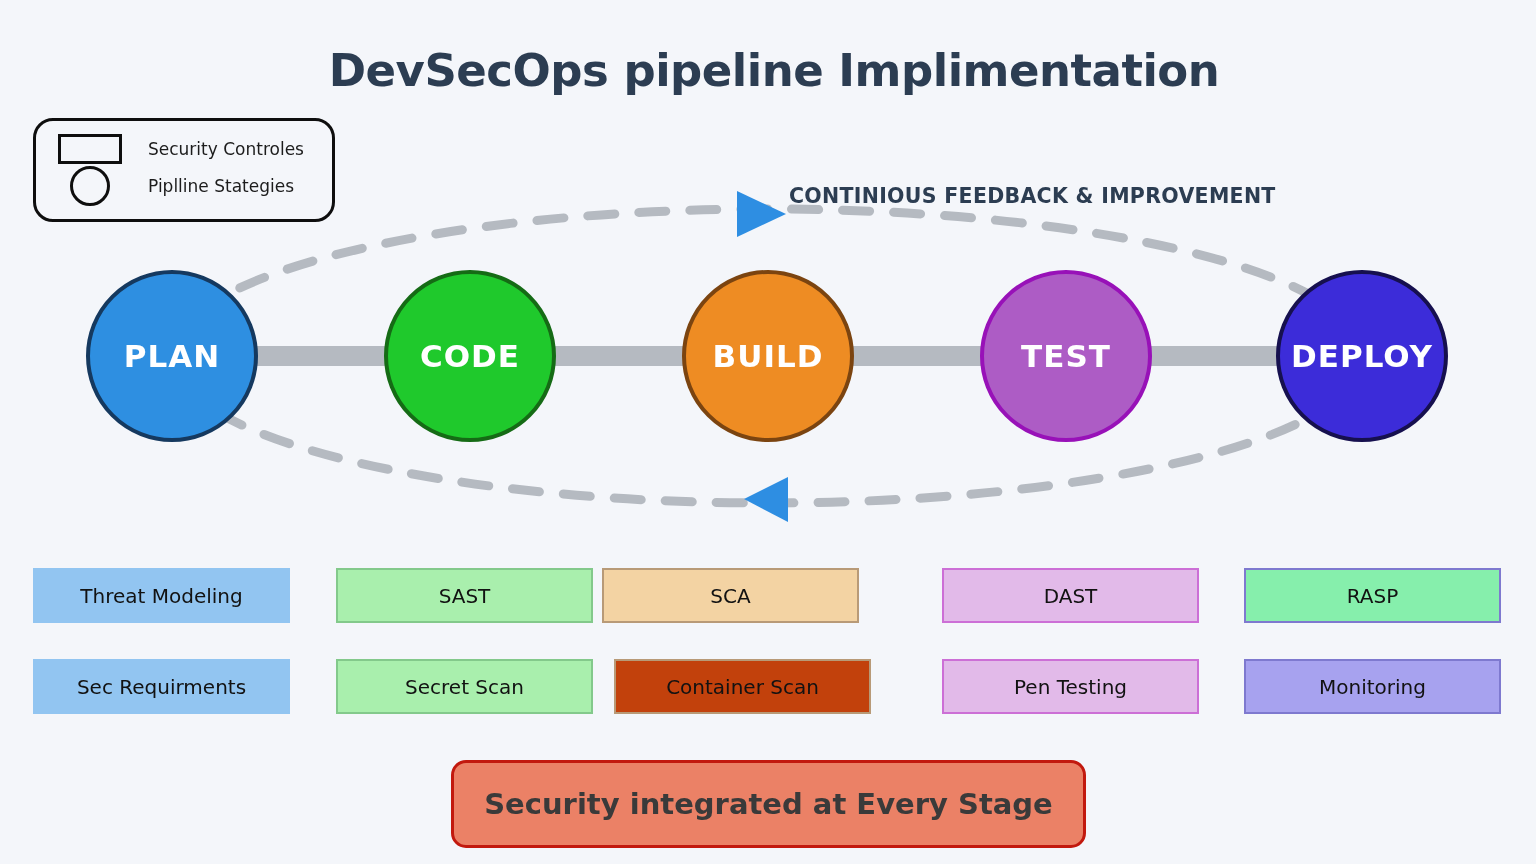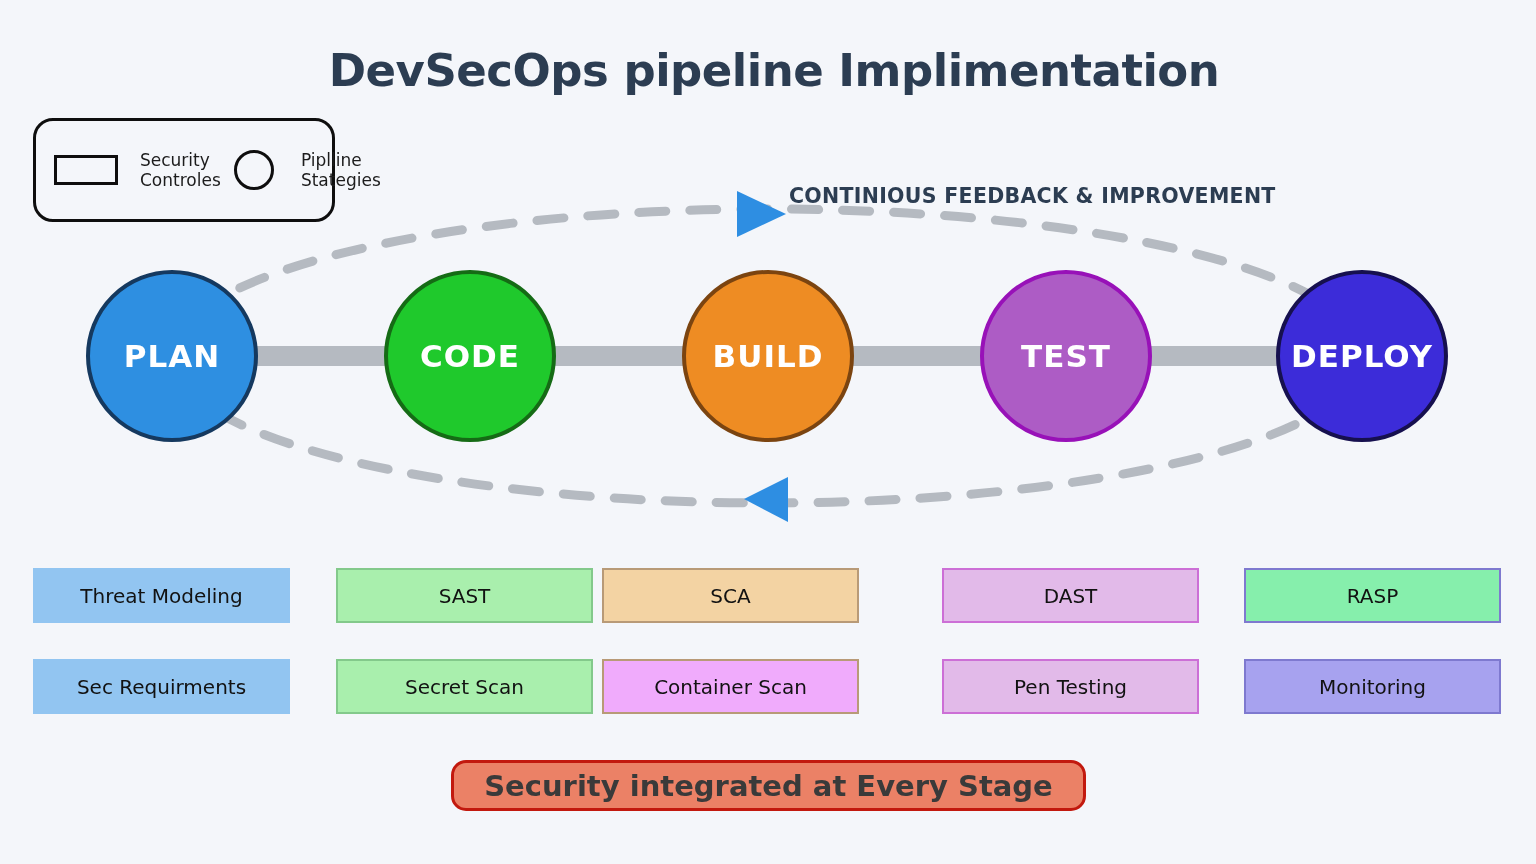--- a/index.html
+++ b/index.html
@@ -30,21 +30,21 @@
   .legend {
     position: absolute;
     left: 33px;
     top: 118px;
     width: 302px;
     height: 104px;
     border: 3.5px solid #0e0e0e;
     border-radius: 20px;
     padding: 13px 16px 13px 18px;
     display: flex;
-    flex-direction: row;
+    flex-direction: column;
     justify-content: space-between;
   }
   .legend-row { display: flex; align-items: center; gap: 22px; }
   .legend-swatch-wrap { width: 72px; display: flex; justify-content: center; align-items: center; }
   .legend-rect { width: 64px; height: 30px; border: 3.5px solid #0e0e0e; background: transparent; }
   .legend-circle { width: 40px; height: 40px; border: 3.5px solid #0e0e0e; border-radius: 50%; background: transparent; }
   .legend-label { font-size: 17px; color: #1c1c1c; font-family: "DejaVu Sans", sans-serif; }
   
   .flow-svg { position: absolute; left: 0; top: 0; width: 1536px; height: 864px; }
   
@@ -94,21 +94,21 @@
   .col1 { left: 336px; }
   .col2 { left: 602px; }
   .col3 { left: 942px; }
   .col4 { left: 1244px; }
   
   .banner {
     position: absolute;
     left: 451px;
     top: 760px;
     width: 635px;
-    height: 51px;
+    height: 88px;
     border-radius: 15px;
     border: 3.5px solid #c2190e;
     background: #eb8166;
     display: flex;
     align-items: center;
     justify-content: center;
     font-size: 29px;
     font-weight: bold;
     color: #3a3a3a;
   }
@@ -161,19 +161,19 @@
   </div>
 
   <div class="ctrl-box row1 col0" style="background: rgb(146, 197, 241); border-color: rgb(146, 197, 241);">Threat Modeling</div>
   <div class="ctrl-box row1 col1" style="background: rgb(169, 239, 173); border-color: rgb(131, 201, 139);">SAST</div>
   <div class="ctrl-box row1 col2" style="background: rgb(243, 211, 163); border-color: rgb(184, 154, 119);">SCA</div>
   <div class="ctrl-box row1 col3" style="background: rgb(226, 186, 233); border-color: rgb(204, 111, 214);">DAST</div>
   <div class="ctrl-box row1 col4" style="background: #86efac; border-color: rgb(126, 121, 207);">RASP</div>
 
   <div class="ctrl-box row2 col0" style="background: rgb(146, 197, 241); border-color: rgb(146, 197, 241);">Sec Requirments</div>
   <div class="ctrl-box row2 col1" style="background: rgb(169, 239, 173); border-color: rgb(131, 201, 139);">Secret Scan</div>
-  <div class="ctrl-box row2 col2" style="background: #f0abfc; border-color: rgb(184, 154, 119);">Container Scan</div>
+  <div class="ctrl-box row2 col2" style="background: #c2410c; border-color: rgb(184, 154, 119); margin-left: 12px;">Container Scan</div>
   <div class="ctrl-box row2 col3" style="background: rgb(226, 186, 233); border-color: rgb(204, 111, 214);">Pen Testing</div>
   <div class="ctrl-box row2 col4" style="background: rgb(167, 162, 239); border-color: rgb(126, 121, 207);">Monitoring</div>
 
   <div class="banner" style="background: rgb(235, 129, 102); border-color: rgb(194, 25, 14);">Security integrated at Every Stage</div>
 
 </div>
 
 </body></html>

